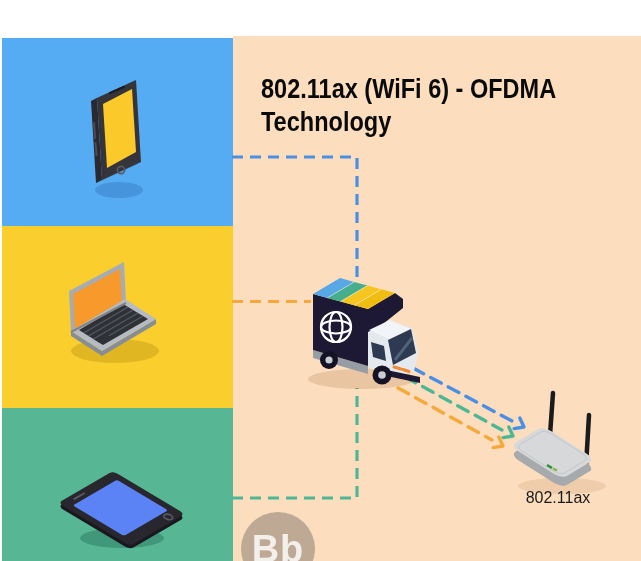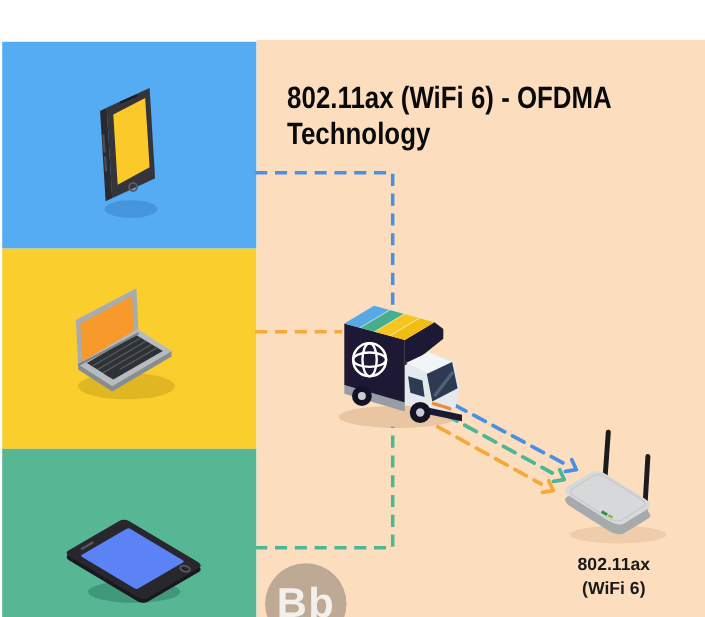--- a/index.html
+++ b/index.html
@@ -21,22 +21,22 @@
   .title{
     position:absolute;left:261px;top:36px;margin:0;color:#0A0A0A;
     font-size:28px;line-height:33px;font-weight:700;letter-spacing:0;
     transform:scaleX(0.84);transform-origin:0 0;white-space:nowrap;
   }
   .title span{display:block;}
   
   .overlay{position:absolute;left:0;top:0;width:641px;height:561px;}
   
   .router-label{
-    position:absolute;left:500px;top:467px;width:116px;text-align:center;
-    color:#1A1A1A;font-size:16px;line-height:22px;font-weight:700;
+    position:absolute;left:500px;top:451px;width:116px;text-align:center;
+    color:#1A1A1A;font-size:16px;line-height:22px;font-weight:400;
   }
   .router-label span{display:block;}
   
   .watermark{
     position:absolute;left:241px;top:476px;width:74px;height:74px;border-radius:50%;
     background:#BEA995;display:flex;align-items:center;justify-content:center;
     color:rgba(255,255,255,0.82);font-size:38px;font-weight:700;letter-spacing:1px;
   }
 </style>
 </head>
@@ -166,20 +166,19 @@
     </g>
   </svg>
 
   <h1 class="title">
     <span>802.11ax (WiFi 6) - OFDMA</span>
     <span>Technology</span>
   </h1>
 
   <div class="router-label">
     <span>802.11ax</span>
-    <span>(WiFi 6)</span>
   </div>
 
   <div class="watermark">
     <span>Bb</span>
   </div>
 
 </div>
 
 </body></html>

